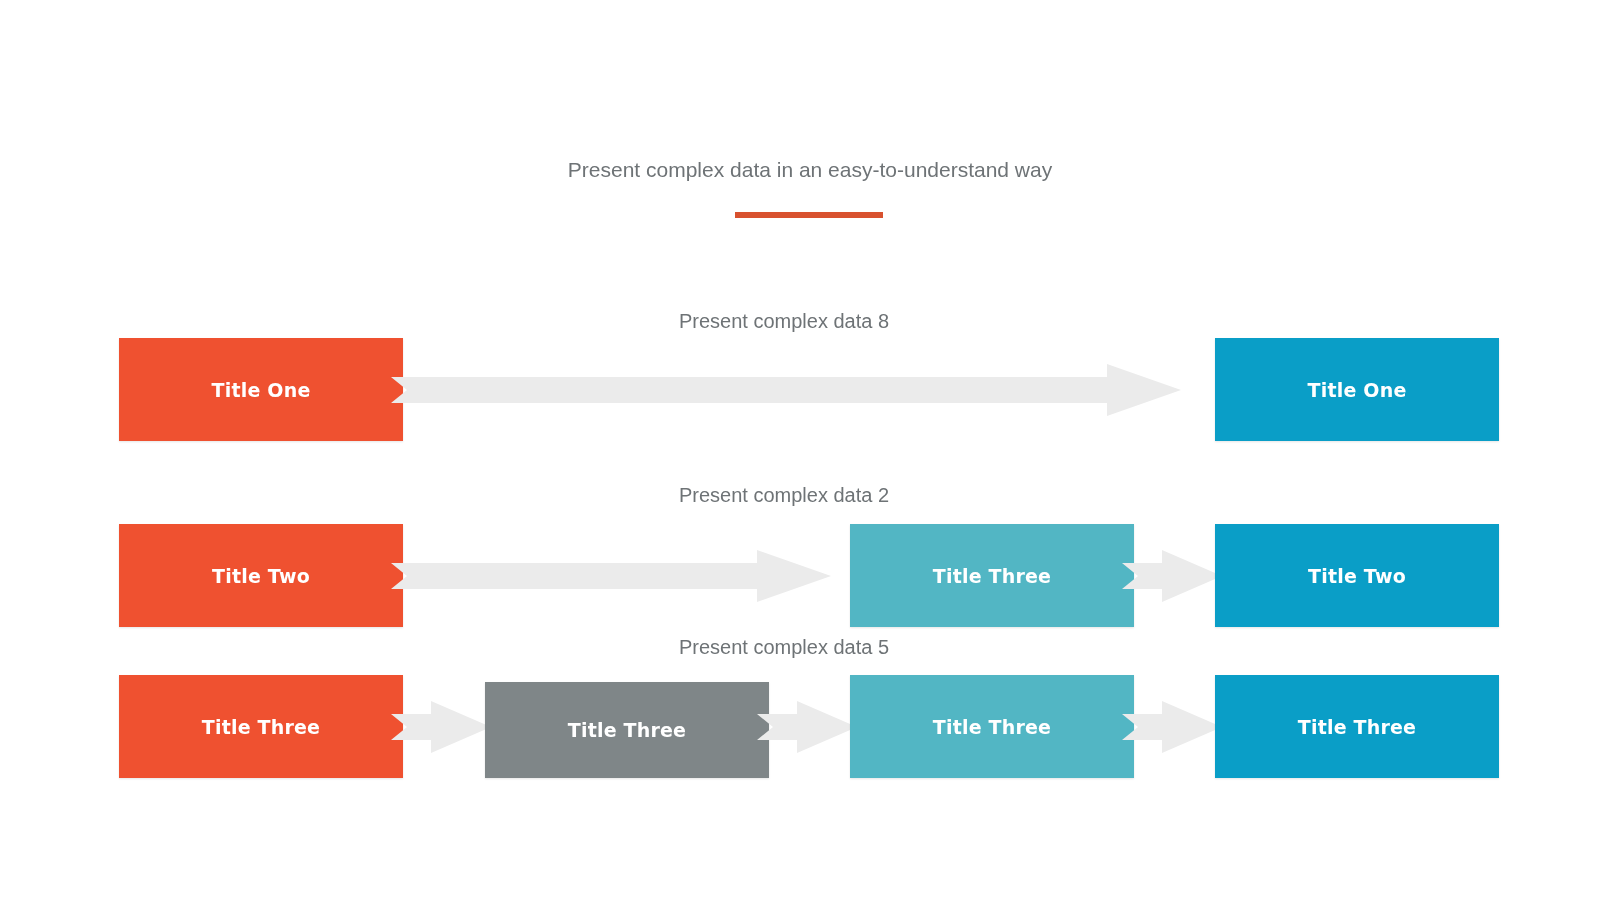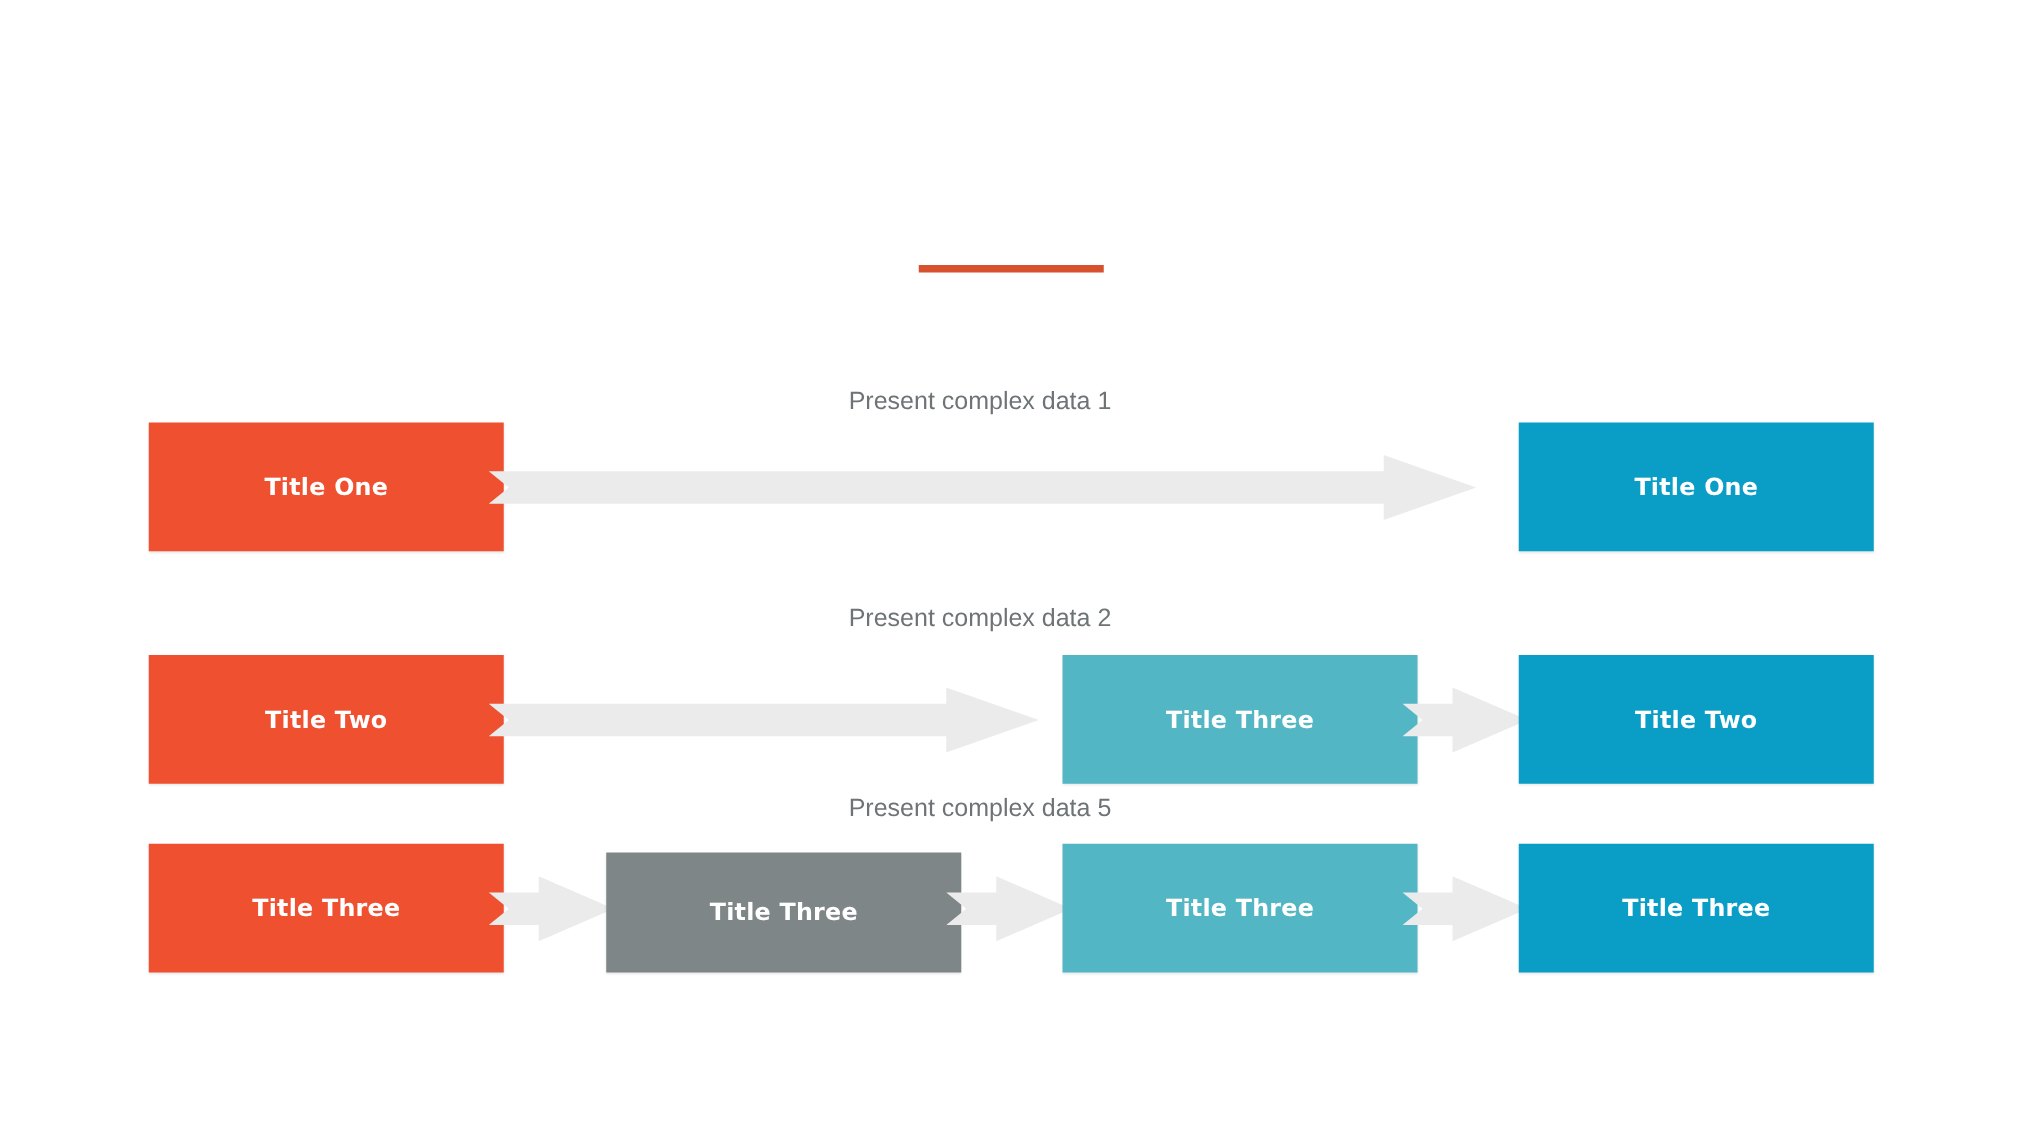--- a/index.html
+++ b/index.html
@@ -97,25 +97,26 @@
   .arrow {
     position: absolute;
   }
   .arrow svg { display: block; }
 </style>
 </head>
 <body>
 
 <div class="slide">
 
+  <div class="subtitle">Present complex data in an easy-to-understand way</div>
   <div class="accent-bar"></div>
 
   <div class="row" style="top:0;height:911px;pointer-events:none;">
 
-    <div class="row-label" style="left:619px;top:310px;width:330px;pointer-events:auto;">Present complex data 1</div>
+    <div class="row-label" style="left:619px;top:310px;width:330px;pointer-events:auto;">Present complex data 8</div>
 
     <div class="box orange" style="left:119px;top:338px;width:284px;height:103px;pointer-events:auto;">
       <span>Title One</span>
     </div>
 
     <div class="arrow" style="left:391px;top:364px;width:790px;height:52px;">
       <svg width="790" height="52" viewBox="0 0 790 52" xmlns="http://www.w3.org/2000/svg" aria-hidden="true">
         <path d="M0,13 L716,13 L716,0 L790,26 L716,52 L716,39 L0,39 L16,26 Z" fill="#ebebeb"></path>
       </svg>
     </div>

